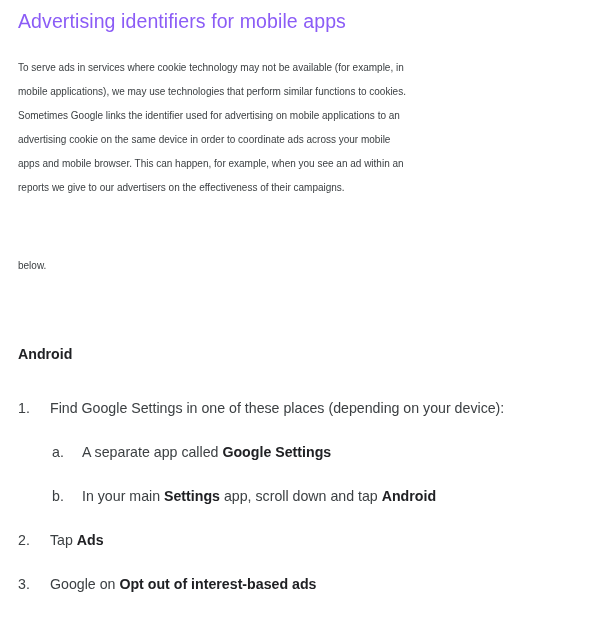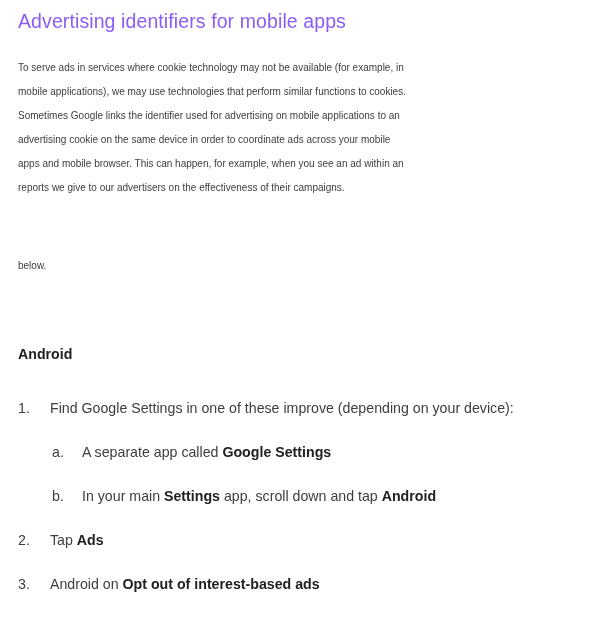--- a/index.html
+++ b/index.html
@@ -103,35 +103,35 @@
   </p>
 
   <p class="para para2">
     <span class="line">below.</span>
   </p>
 
   <h2 class="subhead">Android</h2>
 
   <div class="step step-1">
     <span class="marker">1.</span>
-    <span class="text">Find Google Settings in one of these improve (depending on your device):</span>
+    <span class="text">Find Google Settings in one of these places (depending on your device):</span>
   </div>
 
   <div class="step sub-a">
     <span class="marker">a.</span>
     <span class="text"><span>A separate app called </span><b>Google Settings</b></span>
   </div>
 
   <div class="step sub-b">
     <span class="marker">b.</span>
     <span class="text"><span>In your main </span><b>Settings</b><span> app, scroll down and tap </span><b>Android</b></span>
   </div>
 
   <div class="step step-2">
     <span class="marker">2.</span>
     <span class="text"><span>Tap </span><b>Ads</b></span>
   </div>
 
   <div class="step step-3">
     <span class="marker">3.</span>
-    <span class="text"><span>Android on </span><b>Opt out of interest-based ads</b></span>
+    <span class="text"><span>Google on </span><b>Opt out of interest-based ads</b></span>
   </div>
 </div>
 
 </body></html>

